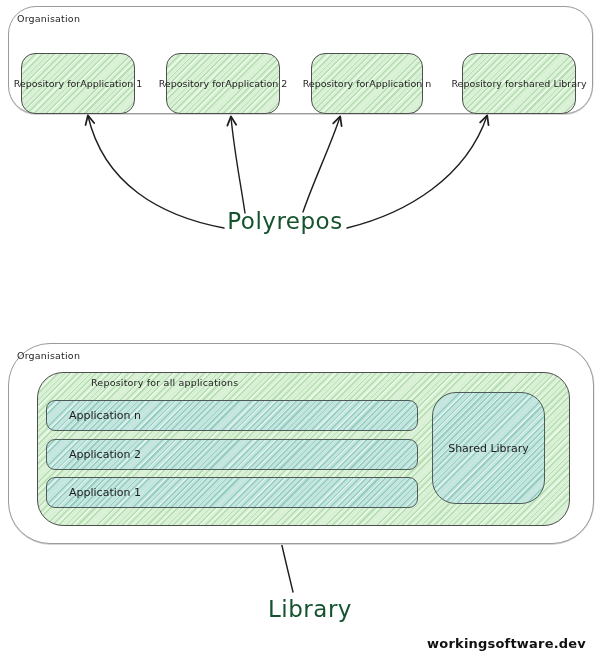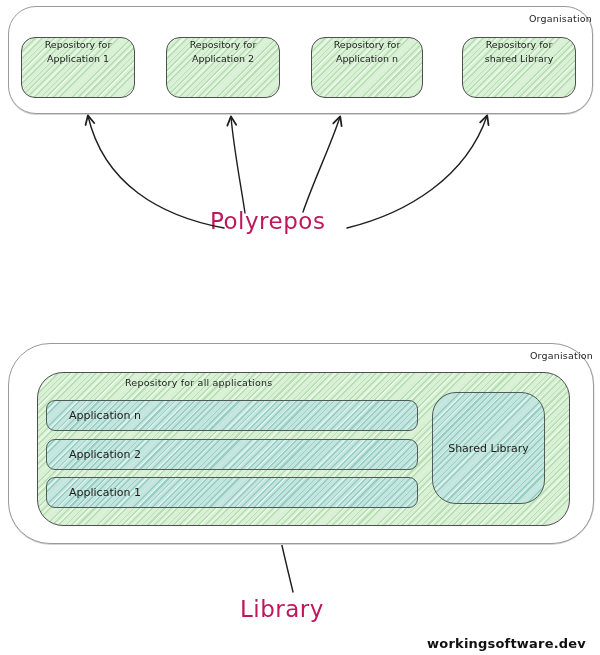--- a/index.html
+++ b/index.html
@@ -9,56 +9,56 @@
   }
   
   .org-box{
     position:absolute;background:#ffffff;
     border:1.5px solid #9a9a9a;
     box-shadow:0 1.5px 0 -0.5px #d4d4d4, 1px 0 0 -0.5px #dcdcdc;
   }
   .org-box.top{left:8px;top:6px;width:583px;height:106px;border-radius:28px;}
   .org-box.bottom{left:8px;top:343px;width:584px;height:199px;border-radius:42px;}
   .org-label{
-    position:absolute;left:0;right:0;top:6px;text-align:right;
+    position:absolute;left:8px;right:0;top:6px;text-align:left;
     font-size:9.5px;letter-spacing:.2px;color:#1e1e1e;
   }
   
   .green-fill{
     background-color:#d8f0d4;
     background-image:
       repeating-linear-gradient(135deg, rgba(255,255,255,0.55) 0 1px, transparent 1px 6px),
       repeating-linear-gradient(135deg, rgba(110,180,102,0.30) 0 1.5px, transparent 1.5px 4.5px);
   }
   .teal-fill{
     background-color:#c2e5dd;
     background-image:
       repeating-linear-gradient(135deg, rgba(255,255,255,0.50) 0 1px, transparent 1px 7px),
       repeating-linear-gradient(135deg, rgba(58,152,136,0.30) 0 1.5px, transparent 1.5px 4.5px);
   }
   .repo-box{
-    position:absolute;top:30px;height:59px;border-radius:14px;
+    position:absolute;top:46px;height:59px;border-radius:14px;
     border:1.4px solid #4f4f4f;
-    display:flex;flex-direction:column;align-items:center;
+    display:flex;align-items:center;justify-content:center;
     font-size:9.5px;line-height:1.45;text-align:center;
   }
   .repo-box .l{white-space:nowrap;}
   
   .big-label{
-    position:absolute;text-align:left;font-size:23px;letter-spacing:.5px;color:#be185d;
+    position:absolute;text-align:center;font-size:23px;letter-spacing:.5px;color:#14532d;
   }
   .big-label.polyrepos{left:210px;top:208px;width:150px;}
   .big-label.monorepo{left:240px;top:596px;width:140px;}
   
   .mono-repo-box{
     position:absolute;left:37px;top:372px;width:531px;height:152px;border-radius:26px;
     border:1.4px solid #4f4f4f;
   }
   .repo-all-label{
-    position:absolute;left:53px;top:4px;font-size:9.5px;letter-spacing:.2px;white-space:nowrap;padding-left:34px;
+    position:absolute;left:53px;top:4px;font-size:9.5px;letter-spacing:.2px;white-space:nowrap;
   }
   .app-bar{
     position:absolute;left:8px;width:370px;height:29px;border-radius:9px;
     border:1.4px solid #4f5b58;
     display:flex;align-items:center;font-size:11px;
   }
   .app-bar .l{padding-left:22px;white-space:nowrap;}
   .app-bar.n{top:27px;}
   .app-bar.two{top:66px;}
   .app-bar.one{top:104px;}

